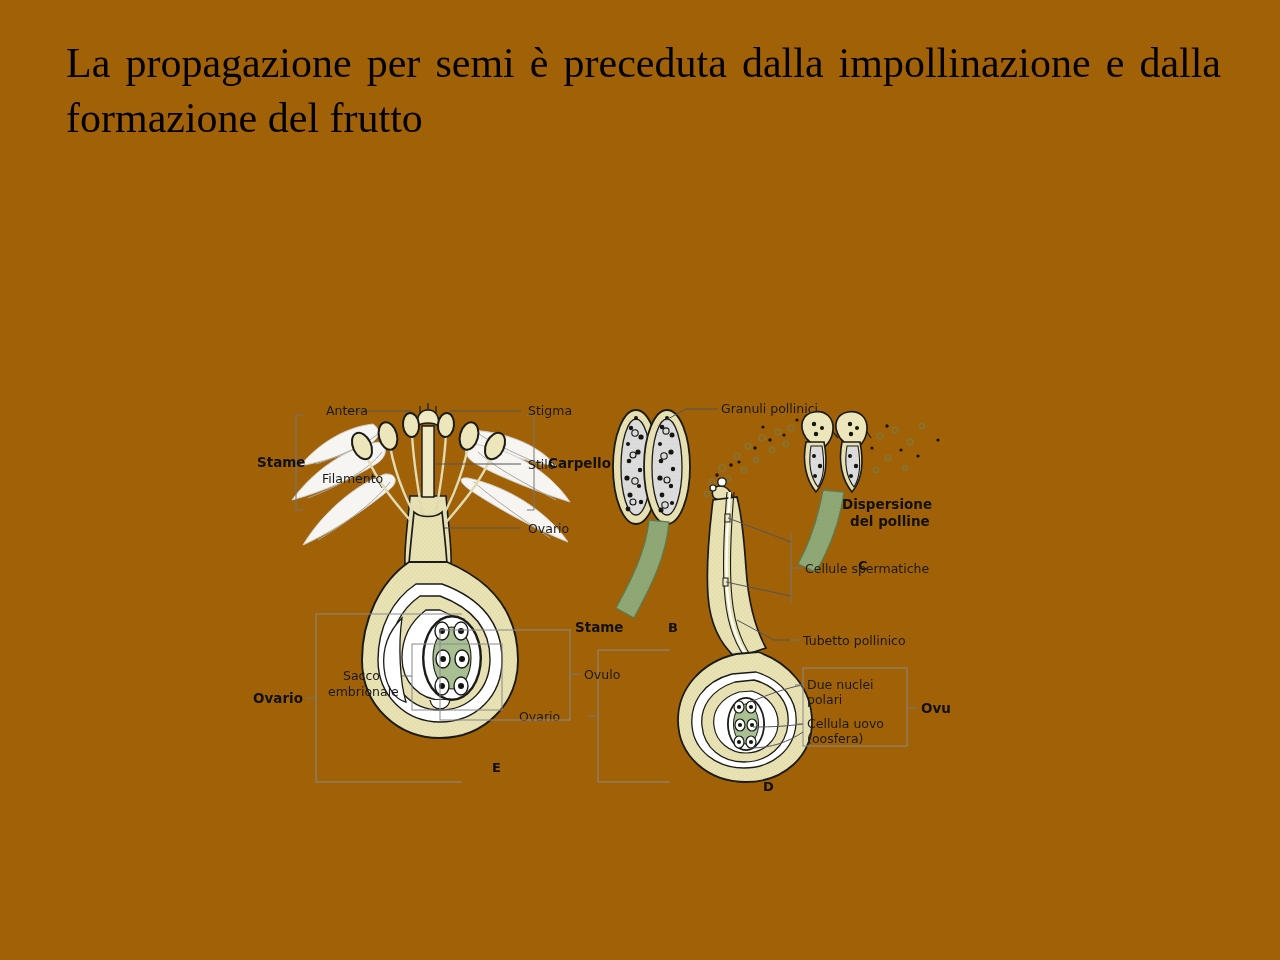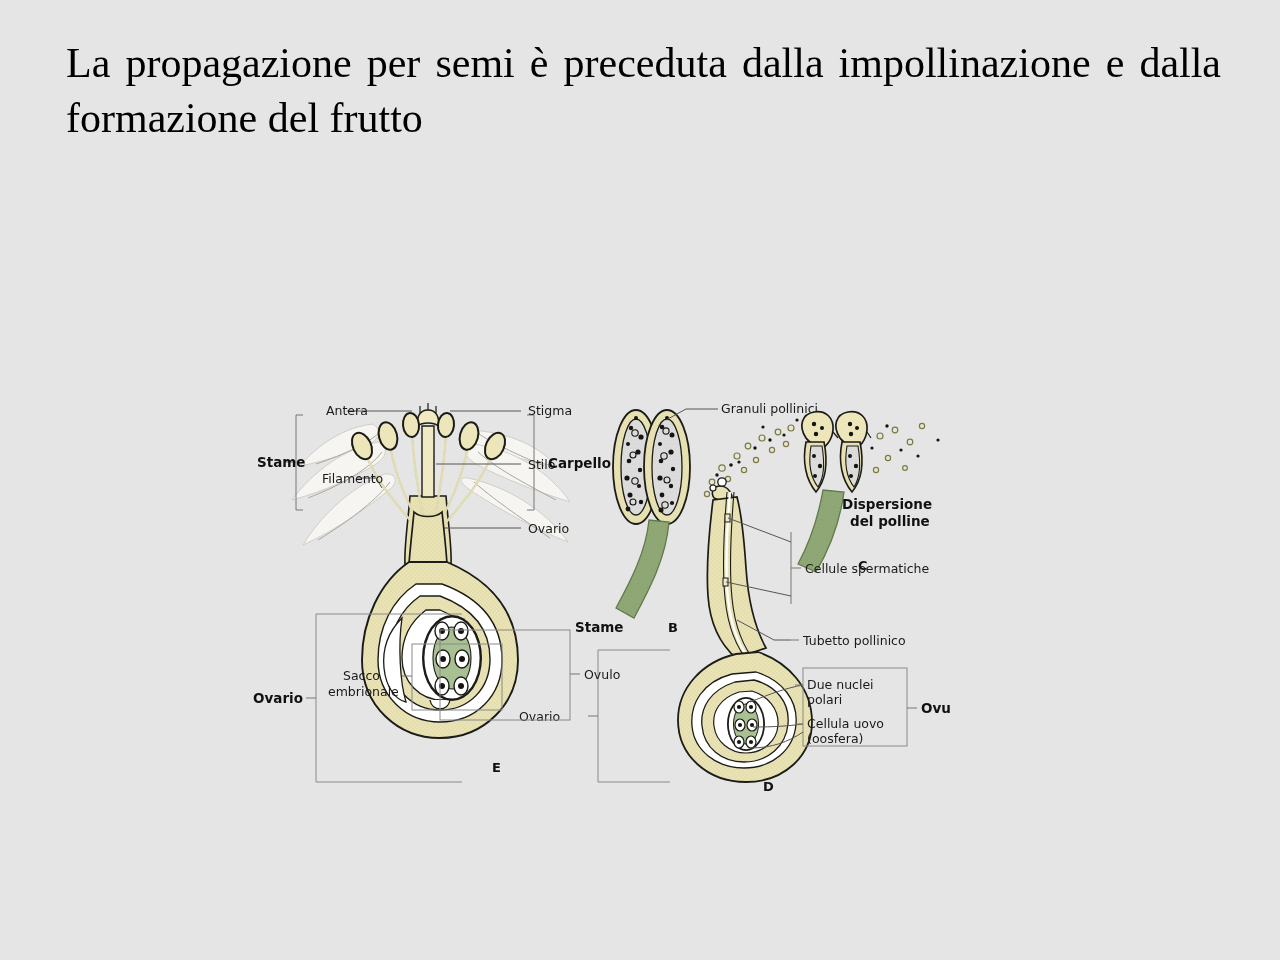--- a/index.html
+++ b/index.html
@@ -11,21 +11,21 @@
     width: 1280px;
     height: 960px;
     overflow: hidden;
     font-family: "Liberation Serif", "DejaVu Serif", serif;
     color: #000000;
   }
   #slide {
     position: relative;
     width: 1280px;
     height: 960px;
-    background: #e5e5e5;
+    background: #a16207;
   }
 
   
   #slide-title {
     position: absolute;
     left: 66px;
     top: 36px;
     width: 1155px;
     font-family: "Liberation Serif", "DejaVu Serif", serif;
     font-size: 42px;

